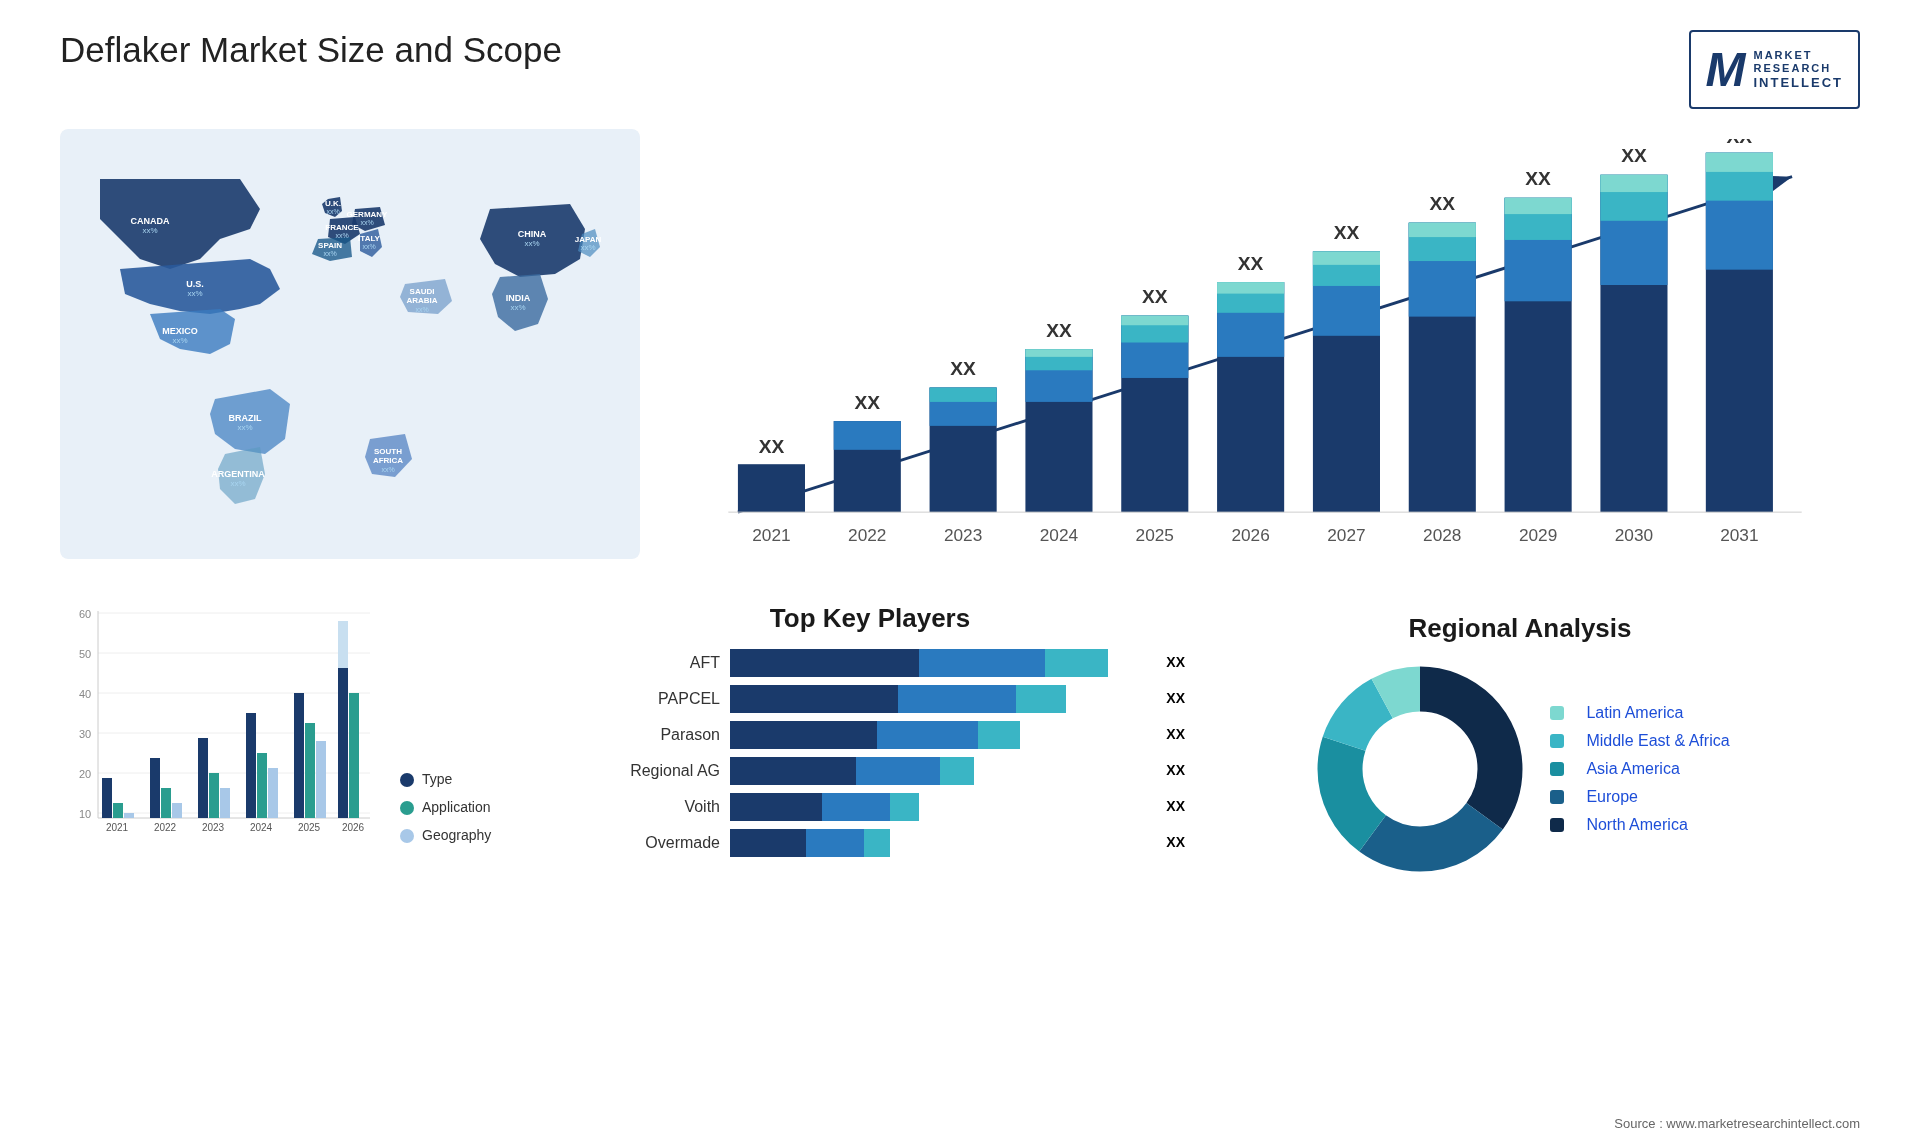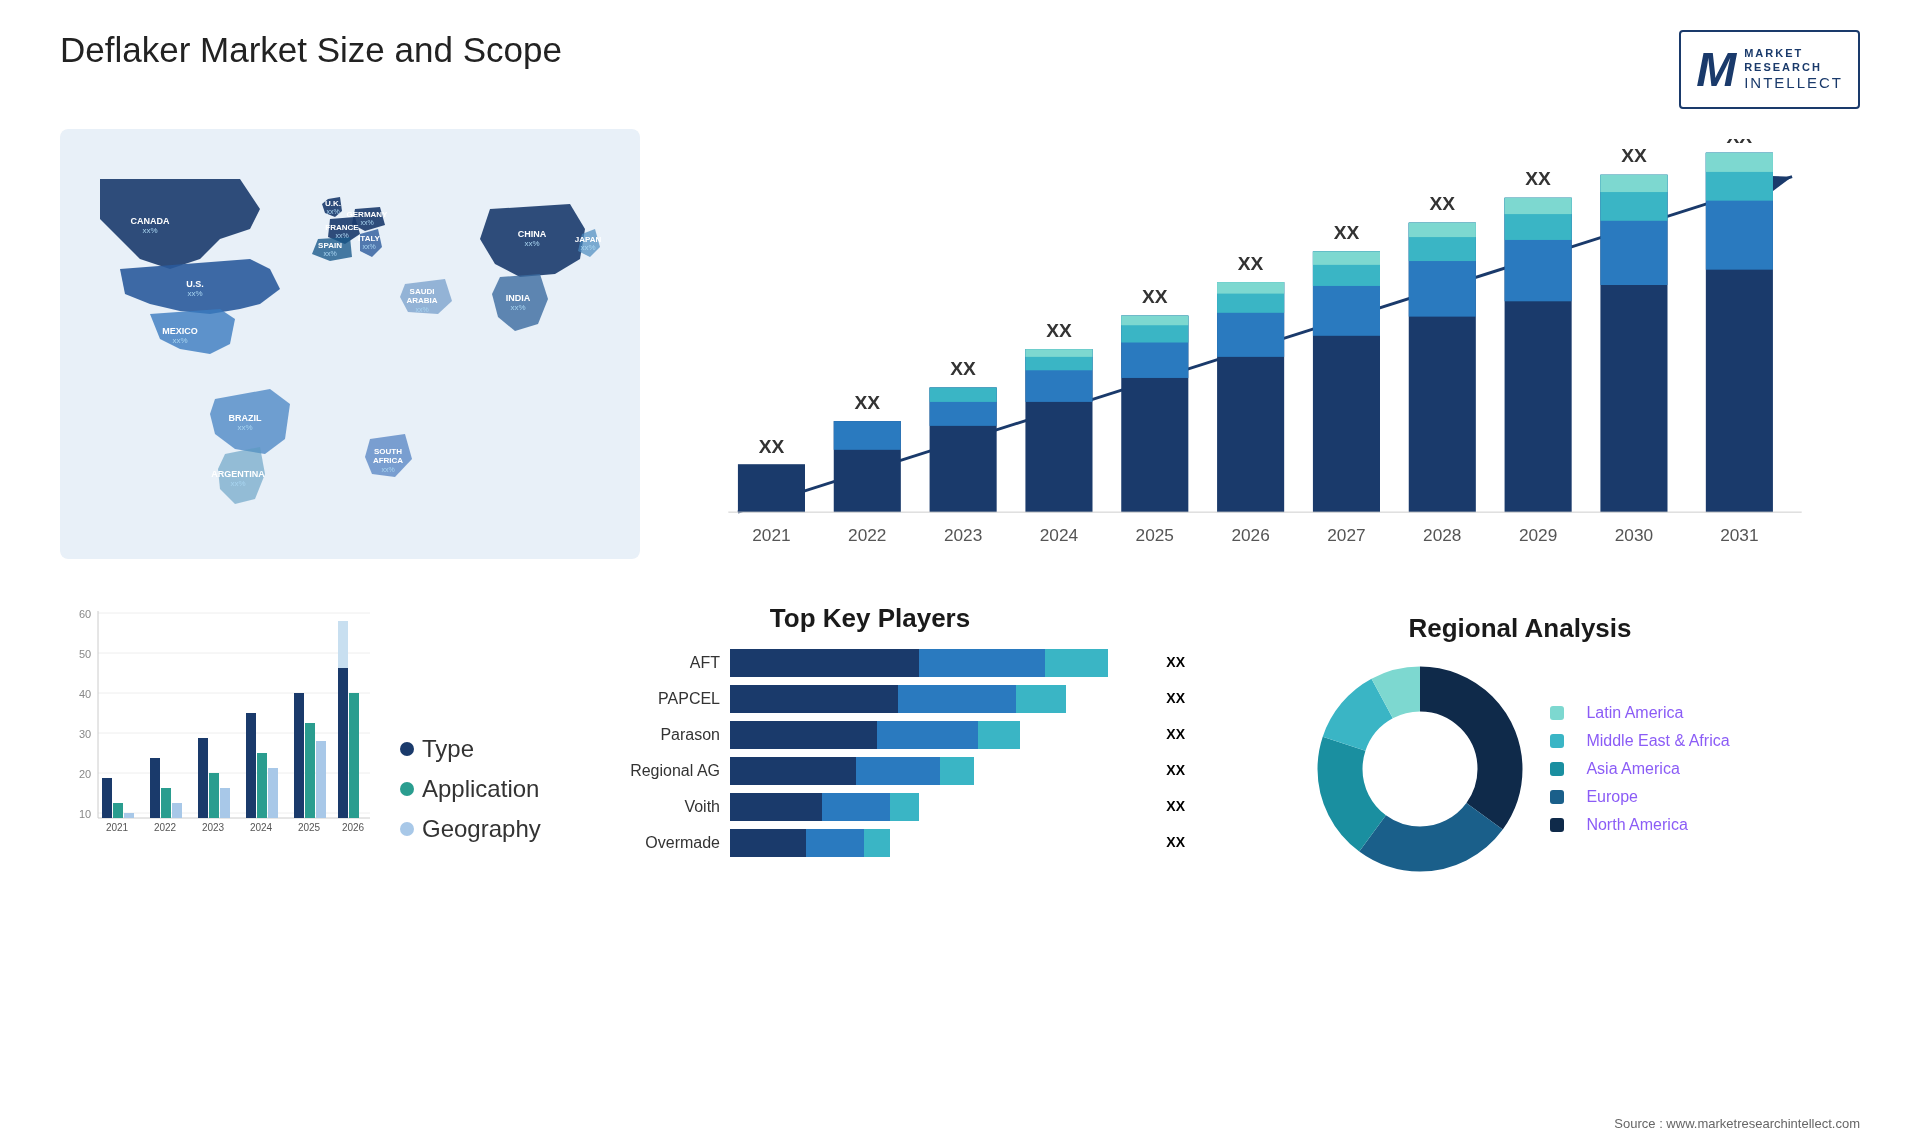--- a/index.html
+++ b/index.html
@@ -58,23 +58,23 @@
     }
 
     .seg-legend {
       display: flex;
       flex-direction: column;
       gap: 12px;
     }
 
     .legend-item {
       display: flex;
-      align-items: center;
+      align-items: flex-end;
       gap: 8px;
-      font-size: 24px;
+      font-size: 14px;
       color: #333;
     }
 
     .legend-dot {
       width: 14px;
       height: 14px;
       border-radius: 50%;
     }
 
     .player-row {
@@ -95,21 +95,21 @@
       display: flex;
       flex-direction: column;
       gap: 10px;
     }
 
     .reg-legend-item {
       display: flex;
       align-items: center;
       gap: 22px;
       font-size: 16px;
-      color: #8b5cf6;
+      color: #1d4ed8;
     }
 
     .reg-legend-dot {
       width: 14px;
       height: 14px;
       border-radius: 3px;
     }
 
   </style>
 </head>
@@ -118,21 +118,21 @@
 <div class="page-container">
 
   <div class="header">
     <h1 class="page-title">Deflaker Market Size and Scope</h1>
     <div class="logo-area">
       <div style="display:flex;align-items:center;gap:8px;">
         <div style="font-size:48px;font-weight:900;color:#1a3a6b;font-style:italic;">M</div>
         <div style="display:flex;flex-direction:column;line-height:1.2;">
           <span style="font-size:11px;font-weight:800;color:#1a3a6b;letter-spacing:2px;">MARKET</span>
           <span style="font-size:11px;font-weight:800;color:#1a3a6b;letter-spacing:2px;">RESEARCH</span>
-          <span style="font-size:15px;font-weight:400;color:#1a3a6b;letter-spacing:2px;">INTELLECT</span>
+          <span style="font-size:13px;font-weight:700;color:#1a3a6b;letter-spacing:2px;">INTELLECT</span>
         </div>
       </div>
     </div>
   </div>
 
   <div style="display:flex;gap:30px;margin-bottom:20px;">
 
     <div class="map-container" style="flex:0 0 580px;height:430px;">
       <svg viewBox="0 0 580 430" width="580" height="430">
 

